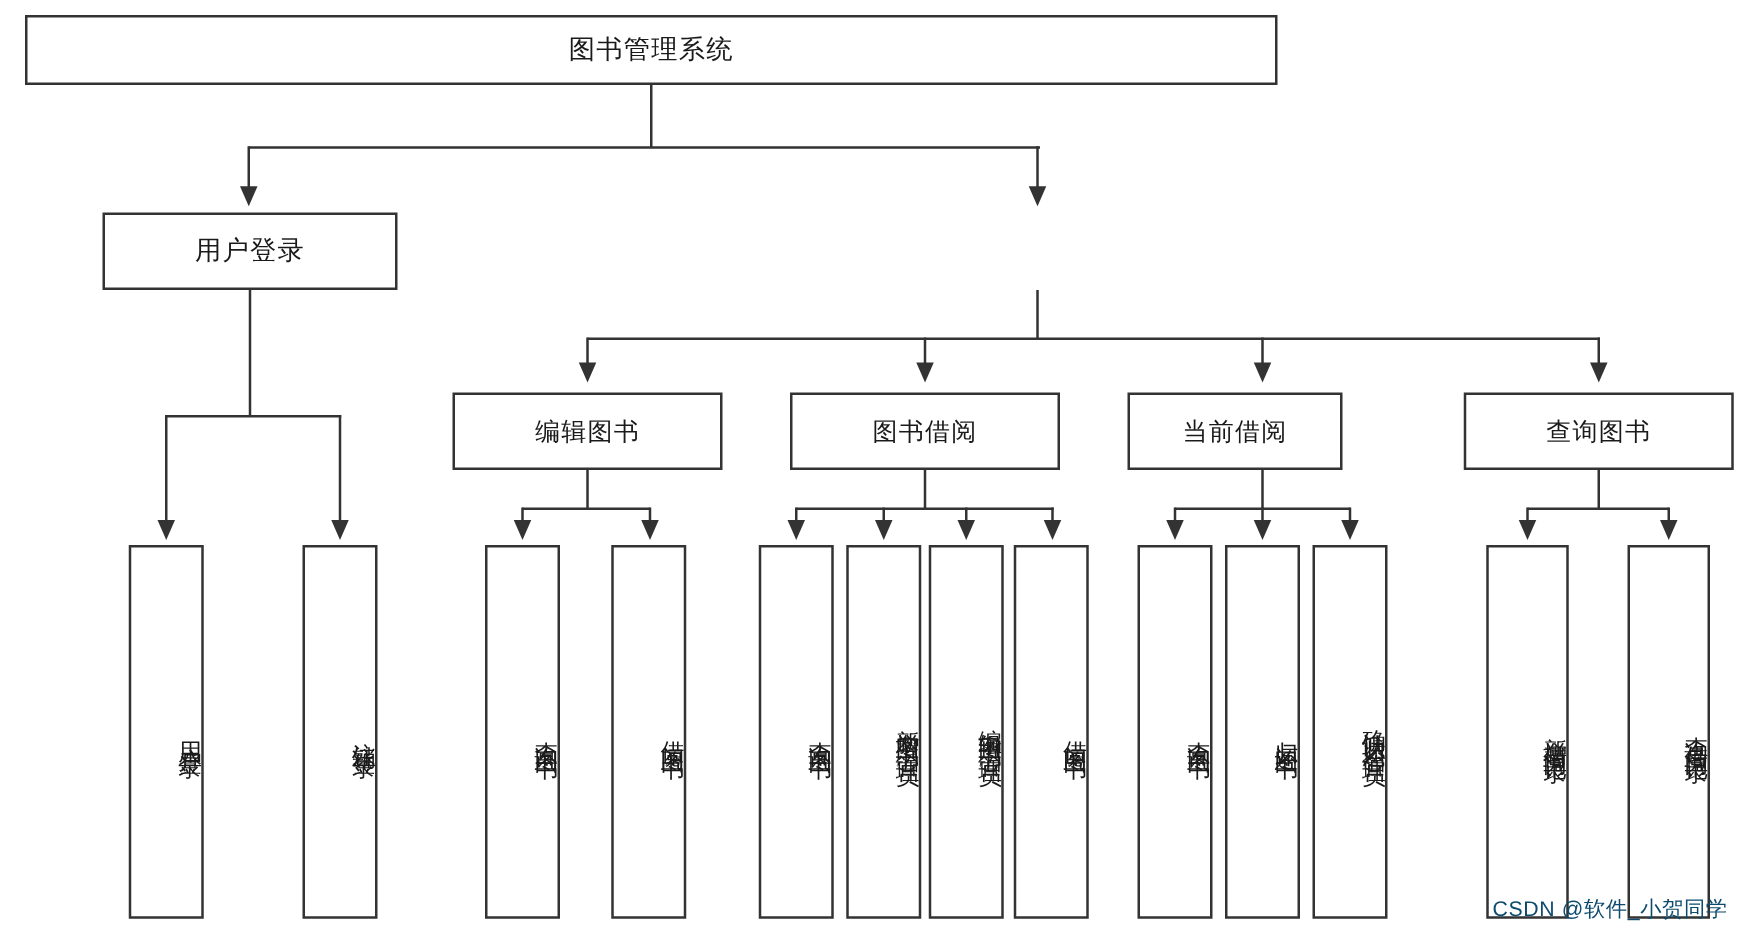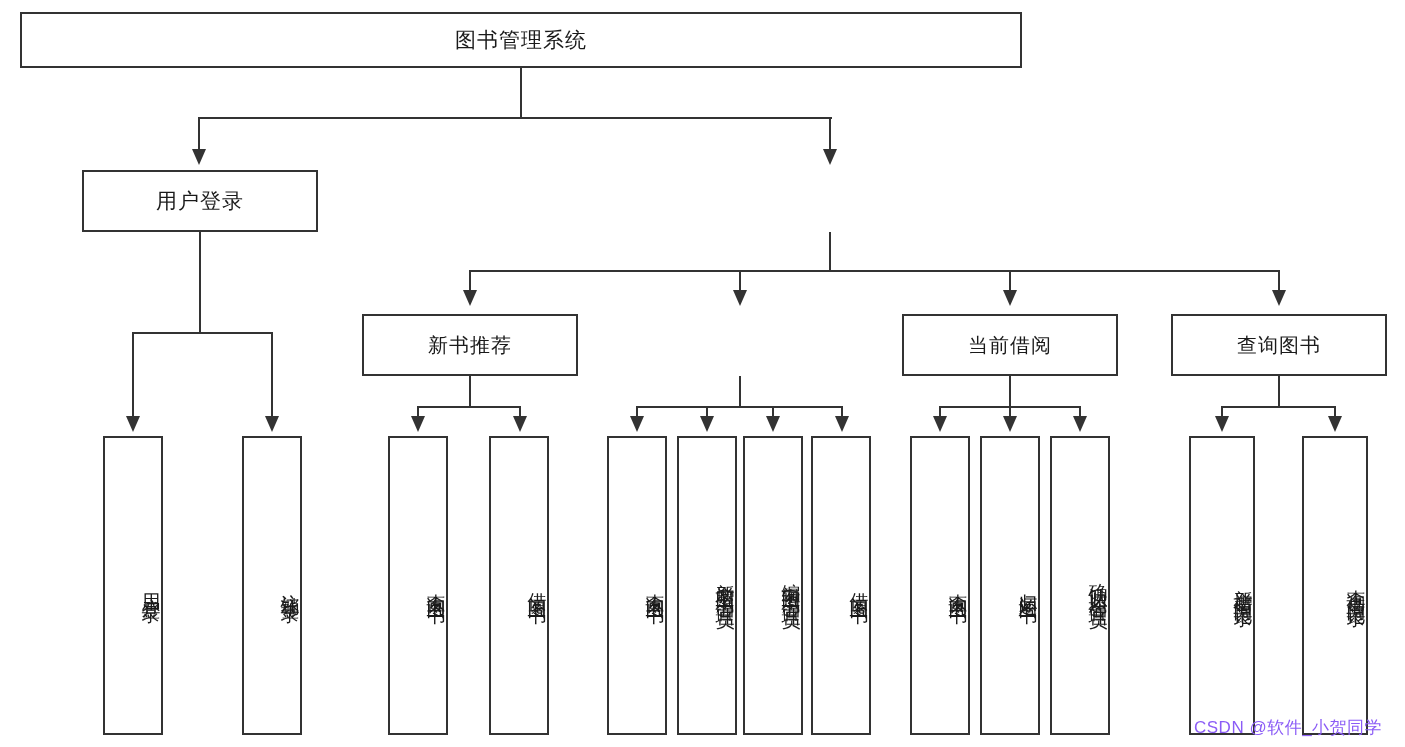--- a/index.html
+++ b/index.html
@@ -63,21 +63,21 @@
   .arrow {
     position: absolute;
     width: 0;
     height: 0;
     border-left: 7px solid transparent;
     border-right: 7px solid transparent;
     border-top: 16px solid #333333;
   }
   .watermark {
     position: absolute;
-    color: #8b5cf6;
+    color: #0c4a6e;
     font-size: 17px;
     letter-spacing: 0.5px;
     white-space: nowrap;
     pointer-events: none;
   }
 </style>
 </head>
 <body>
 
 <div id="canvas">
@@ -109,23 +109,26 @@
   <div class="vline" style="left:469px; top:270px; height:22px;"></div>
   <div class="arrow" style="left:463px; top:290px;"></div>
   <div class="vline" style="left:739px; top:270px; height:22px;"></div>
   <div class="arrow" style="left:733px; top:290px;"></div>
   <div class="vline" style="left:1009px; top:270px; height:22px;"></div>
   <div class="arrow" style="left:1003px; top:290px;"></div>
   <div class="vline" style="left:1278px; top:270px; height:22px;"></div>
   <div class="arrow" style="left:1272px; top:290px;"></div>
 
   <div class="node h-small" style="left:362px; top:314px; width:216px; height:62px;">
-    <span>新书推荐</span>
-  </div>
-  <div class="node h-small" style="left:902px; top:314px; width:216px; height:62px;">
+    <span>编辑图书</span>
+  </div>
+  <div class="node h-small" style="left:632px; top:314px; width:216px; height:62px;">
+    <span>图书借阅</span>
+  </div>
+  <div class="node h-small" style="left:902px; top:314px; width:172px; height:62px;">
     <span>当前借阅</span>
   </div>
   <div class="node h-small" style="left:1171px; top:314px; width:216px; height:62px;">
     <span>查询图书</span>
   </div>
 
   <div class="vline" style="left:469px; top:376px; height:32px;"></div>
   <div class="hline" style="left:418px; top:406px; width:102px; height:2px;"></div>
   <div class="vline" style="left:417px; top:406px; height:12px;"></div>
   <div class="arrow" style="left:411px; top:416px;"></div>

